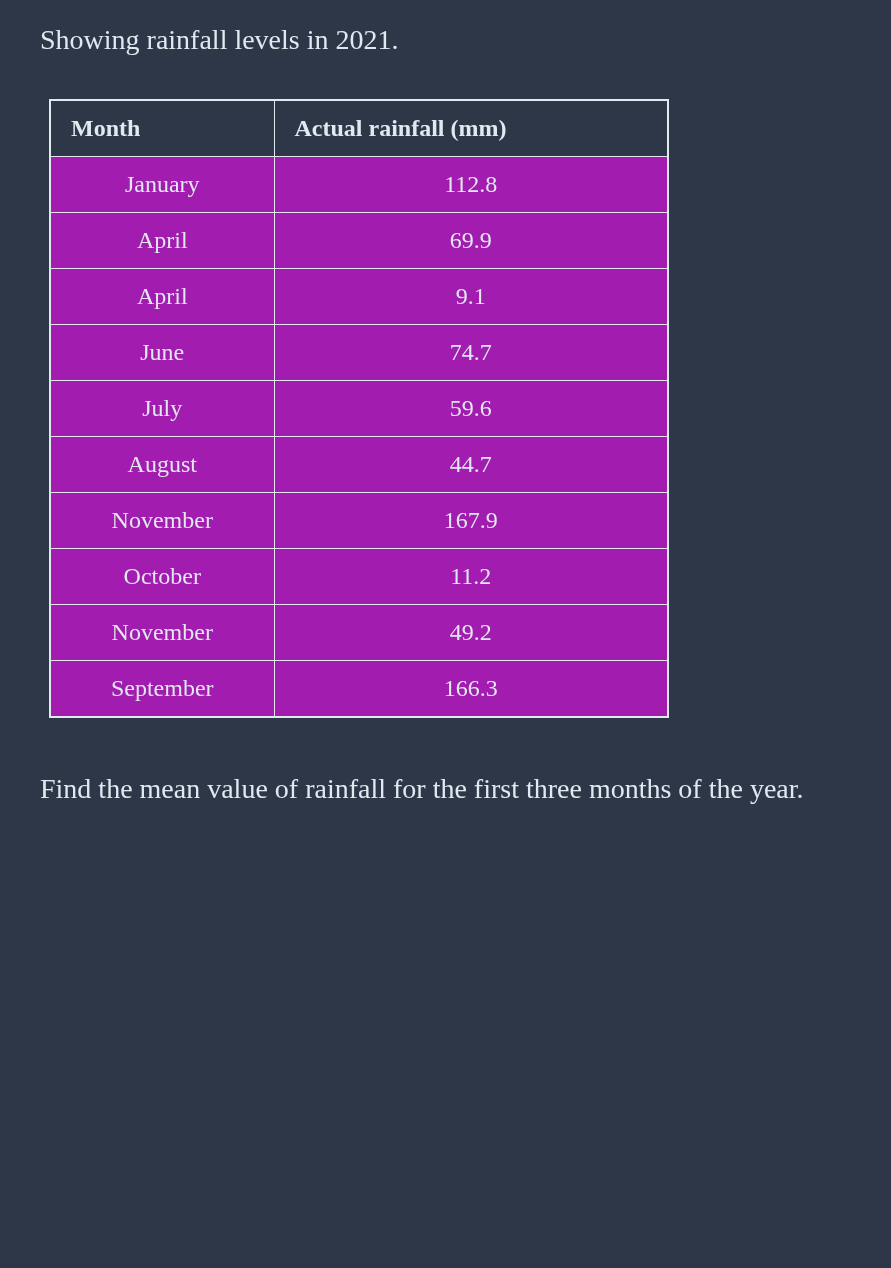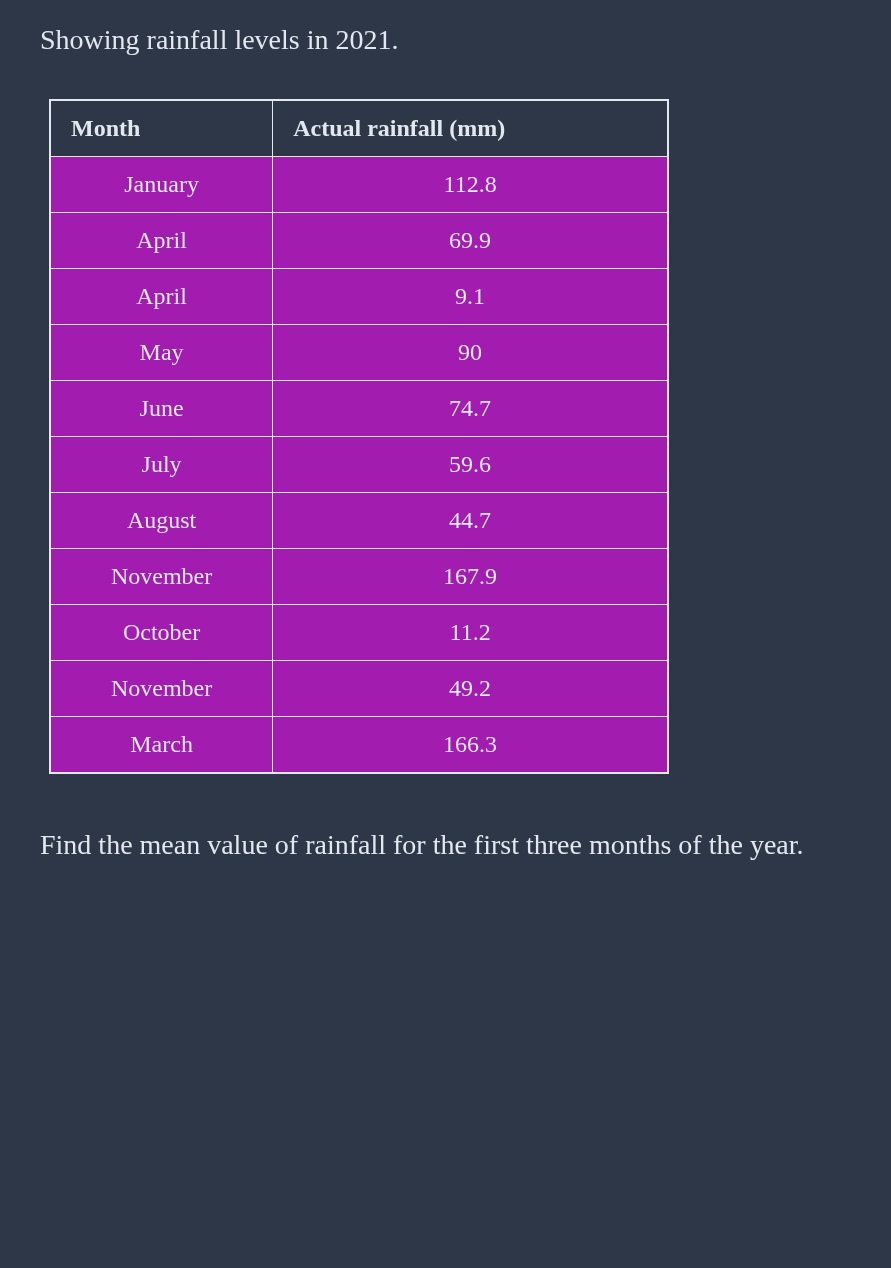--- a/index.html
+++ b/index.html
@@ -89,24 +89,20 @@
           </tr>
           <tr>
             <td>April</td>
             <td>69.9</td>
           </tr>
           <tr>
             <td>April</td>
             <td>9.1</td>
           </tr>
           <tr>
-            <td>May</td>
-            <td>90</td>
-          </tr>
-          <tr>
             <td>June</td>
             <td>74.7</td>
           </tr>
           <tr>
             <td>July</td>
             <td>59.6</td>
           </tr>
           <tr>
             <td>August</td>
             <td>44.7</td>
@@ -117,21 +113,21 @@
           </tr>
           <tr>
             <td>October</td>
             <td>11.2</td>
           </tr>
           <tr>
             <td>November</td>
             <td>49.2</td>
           </tr>
           <tr>
-            <td>March</td>
+            <td>September</td>
             <td>166.3</td>
           </tr>
         </tbody>
     </table>
   </div>
 
   <p class="footer-text">Find the mean value of rainfall for the first three months of the year.</p>
 
 </div>
 

